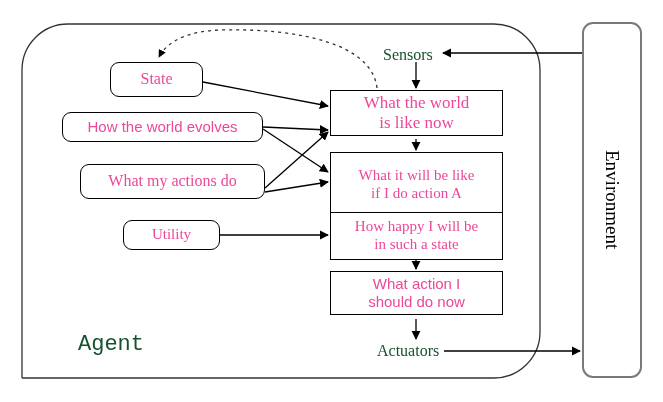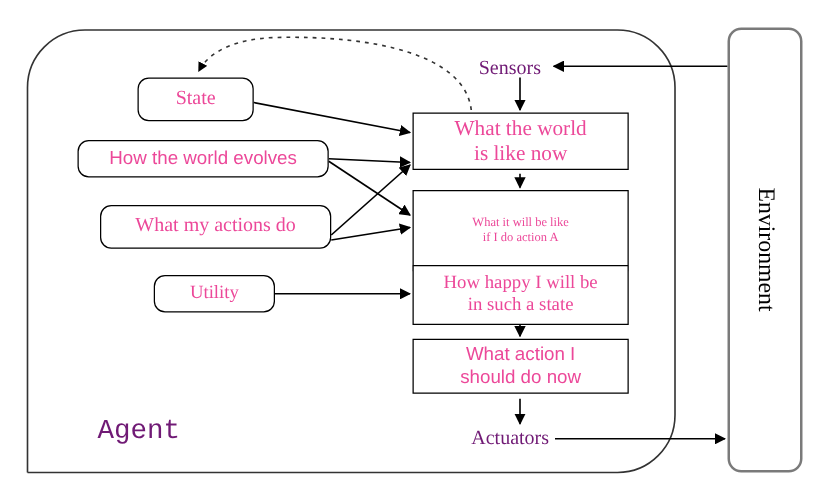--- a/index.html
+++ b/index.html
@@ -40,28 +40,28 @@
   .rounded { border-radius: 9px; }
   .serif { font-family: "Liberation Serif", serif; }
   .sans  { font-family: "Liberation Sans", sans-serif; }
 
   #node-state        { left:110px; top:62px;  width:93px;  height:35px; font-size:16px; }
   #node-evolves      { left:62px;  top:112px; width:201px; height:30px; font-size:15px; }
   #node-actions      { left:80px;  top:164px; width:185px; height:35px; font-size:16px; }
   #node-utility      { left:123px; top:220px; width:97px;  height:30px; font-size:15px; }
 
   #node-world-now    { left:330px; top:90px;  width:173px; height:46px; font-size:17px; }
-  #node-will-be-like { left:330px; top:152px; width:173px; height:65px; font-size:10px; }
+  #node-will-be-like { left:330px; top:152px; width:173px; height:65px; font-size:15px; }
   #node-how-happy    { left:330px; top:212px; width:173px; height:48px; font-size:15px; }
   #node-what-action  { left:330px; top:271px; width:173px; height:44px; font-size:15px; }
 
   
   .free-label {
     position: absolute;
-    color: #701a75;
+    color: #14532d;
     white-space: nowrap;
     text-align: center;
   }
   #label-sensors   { left:383px; top:46px;  font-size:16px; }
   #label-actuators { left:377px; top:342px; font-size:16px; }
   #label-agent     { left:78px;  top:332px; font-size:22px;font-family:Liberation Mono, monospace; }
 
   
   #env-box {
     position: absolute;

